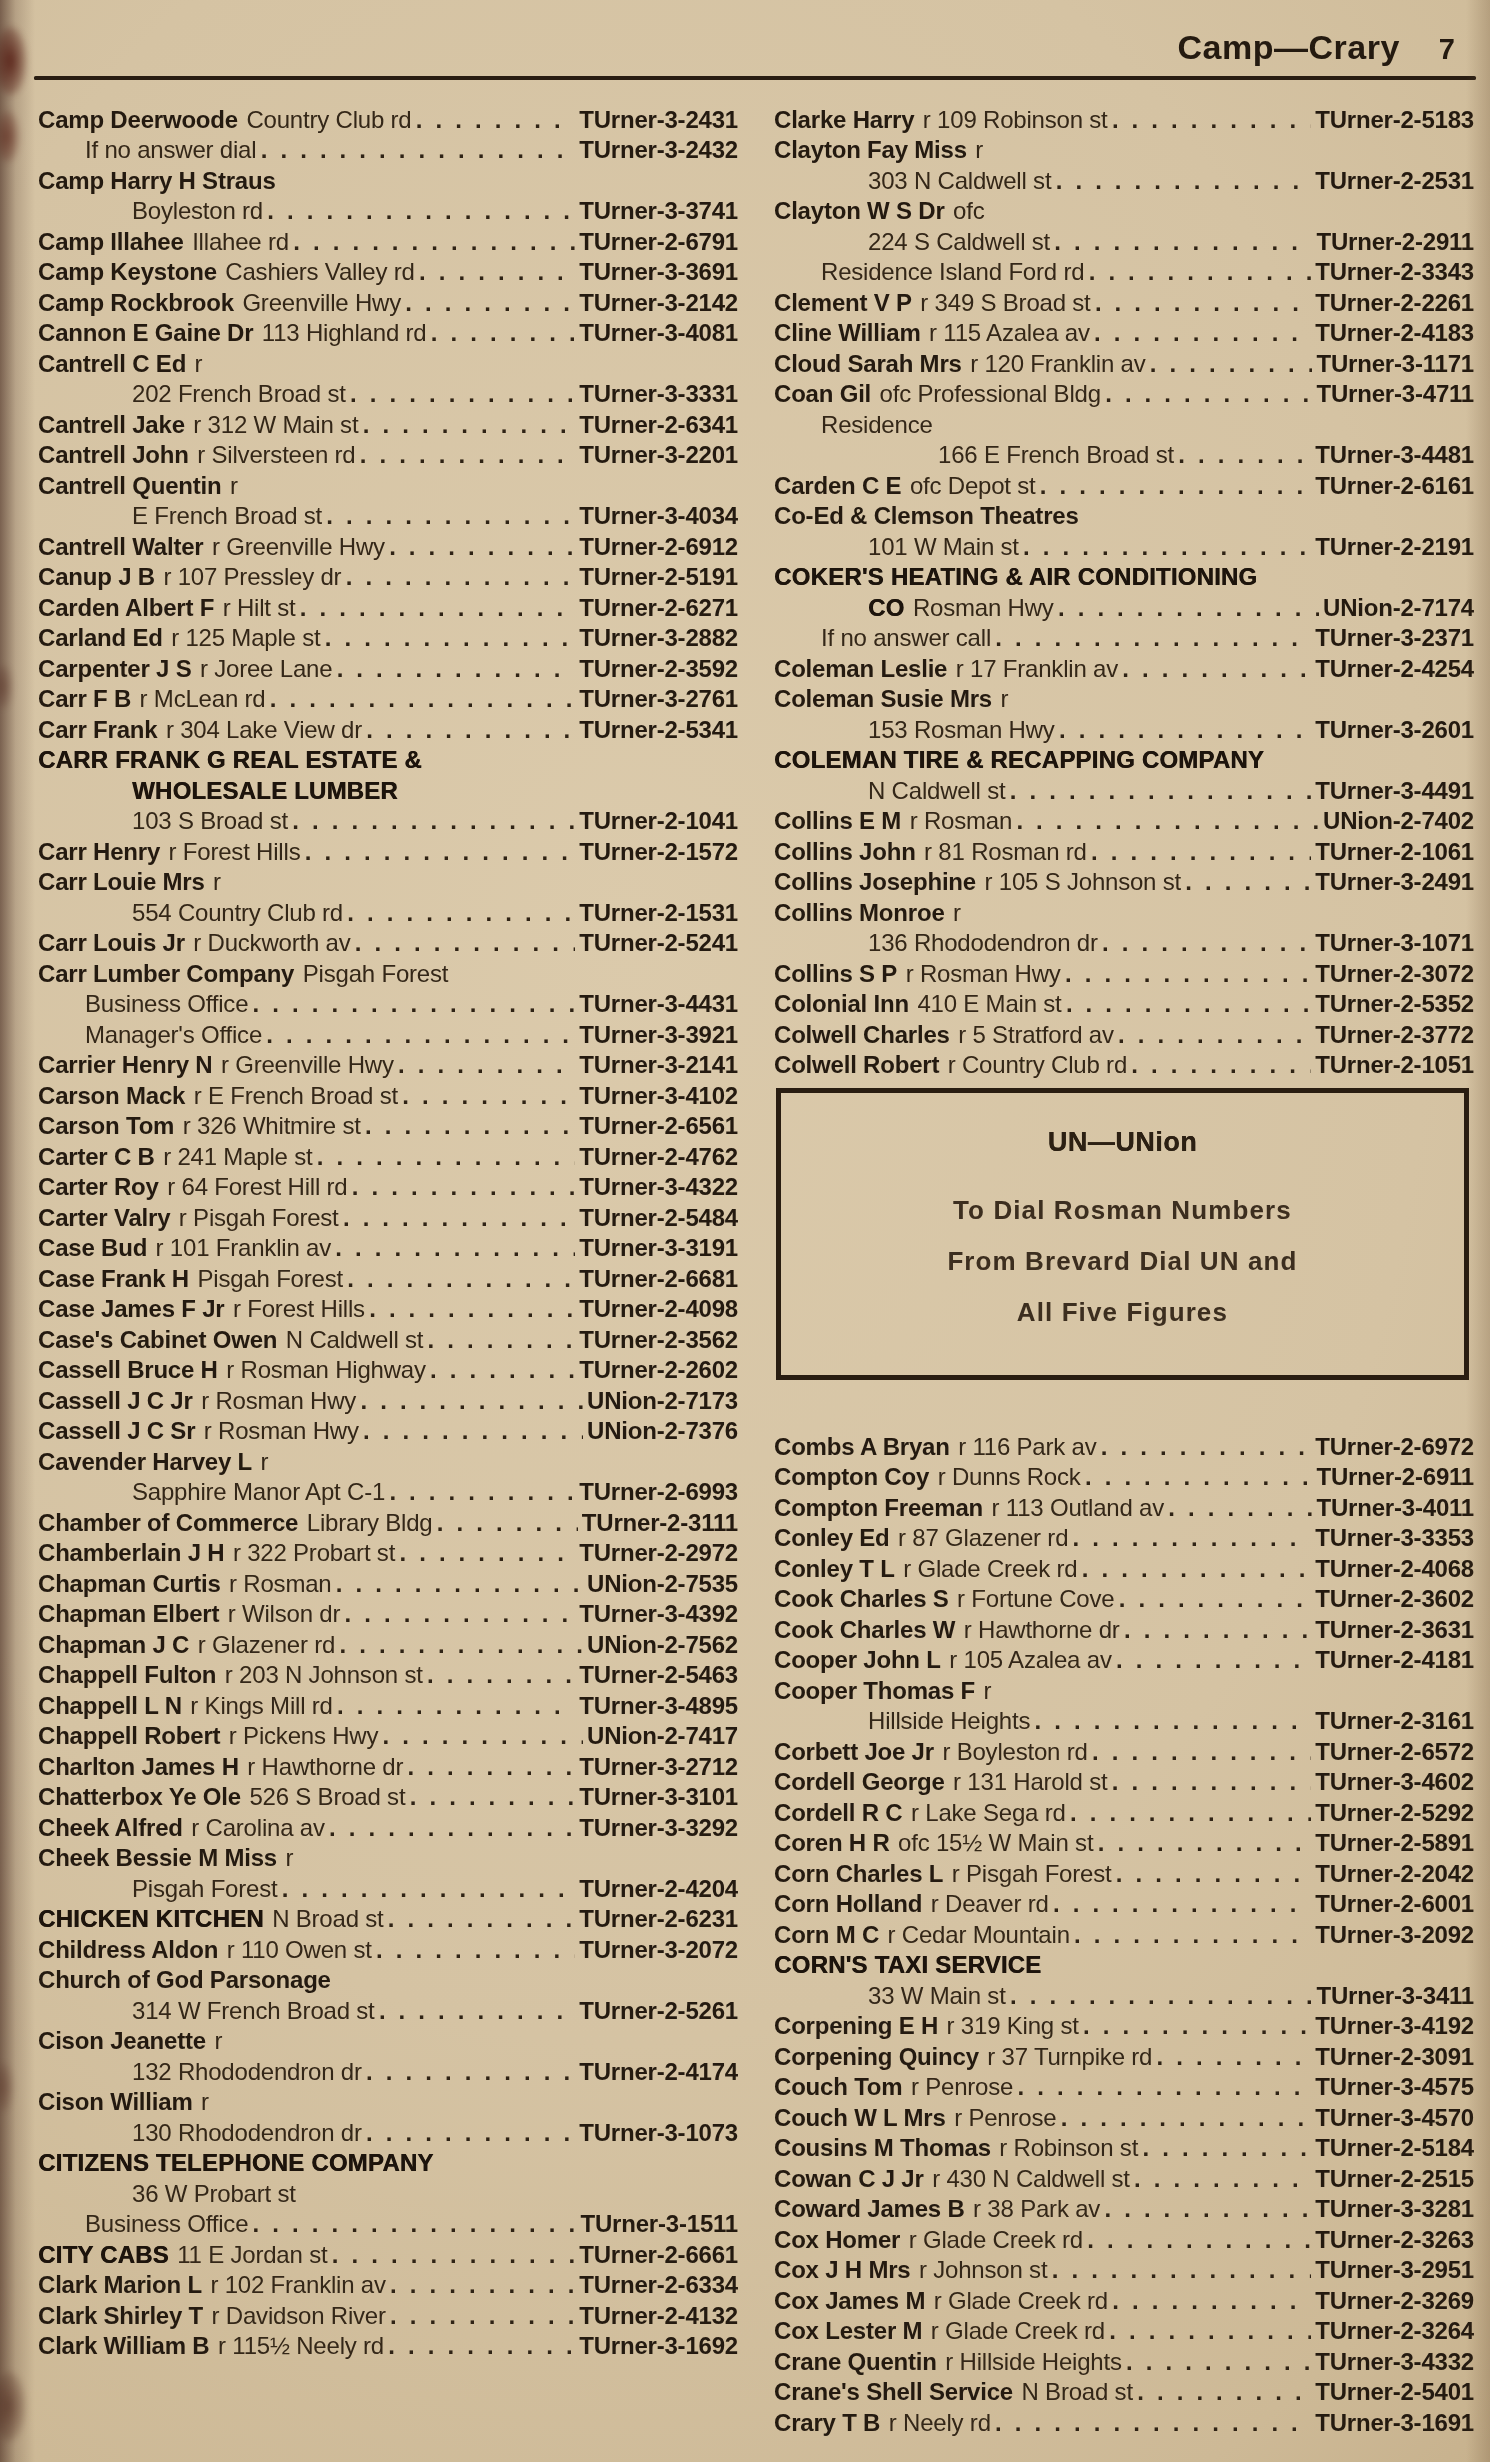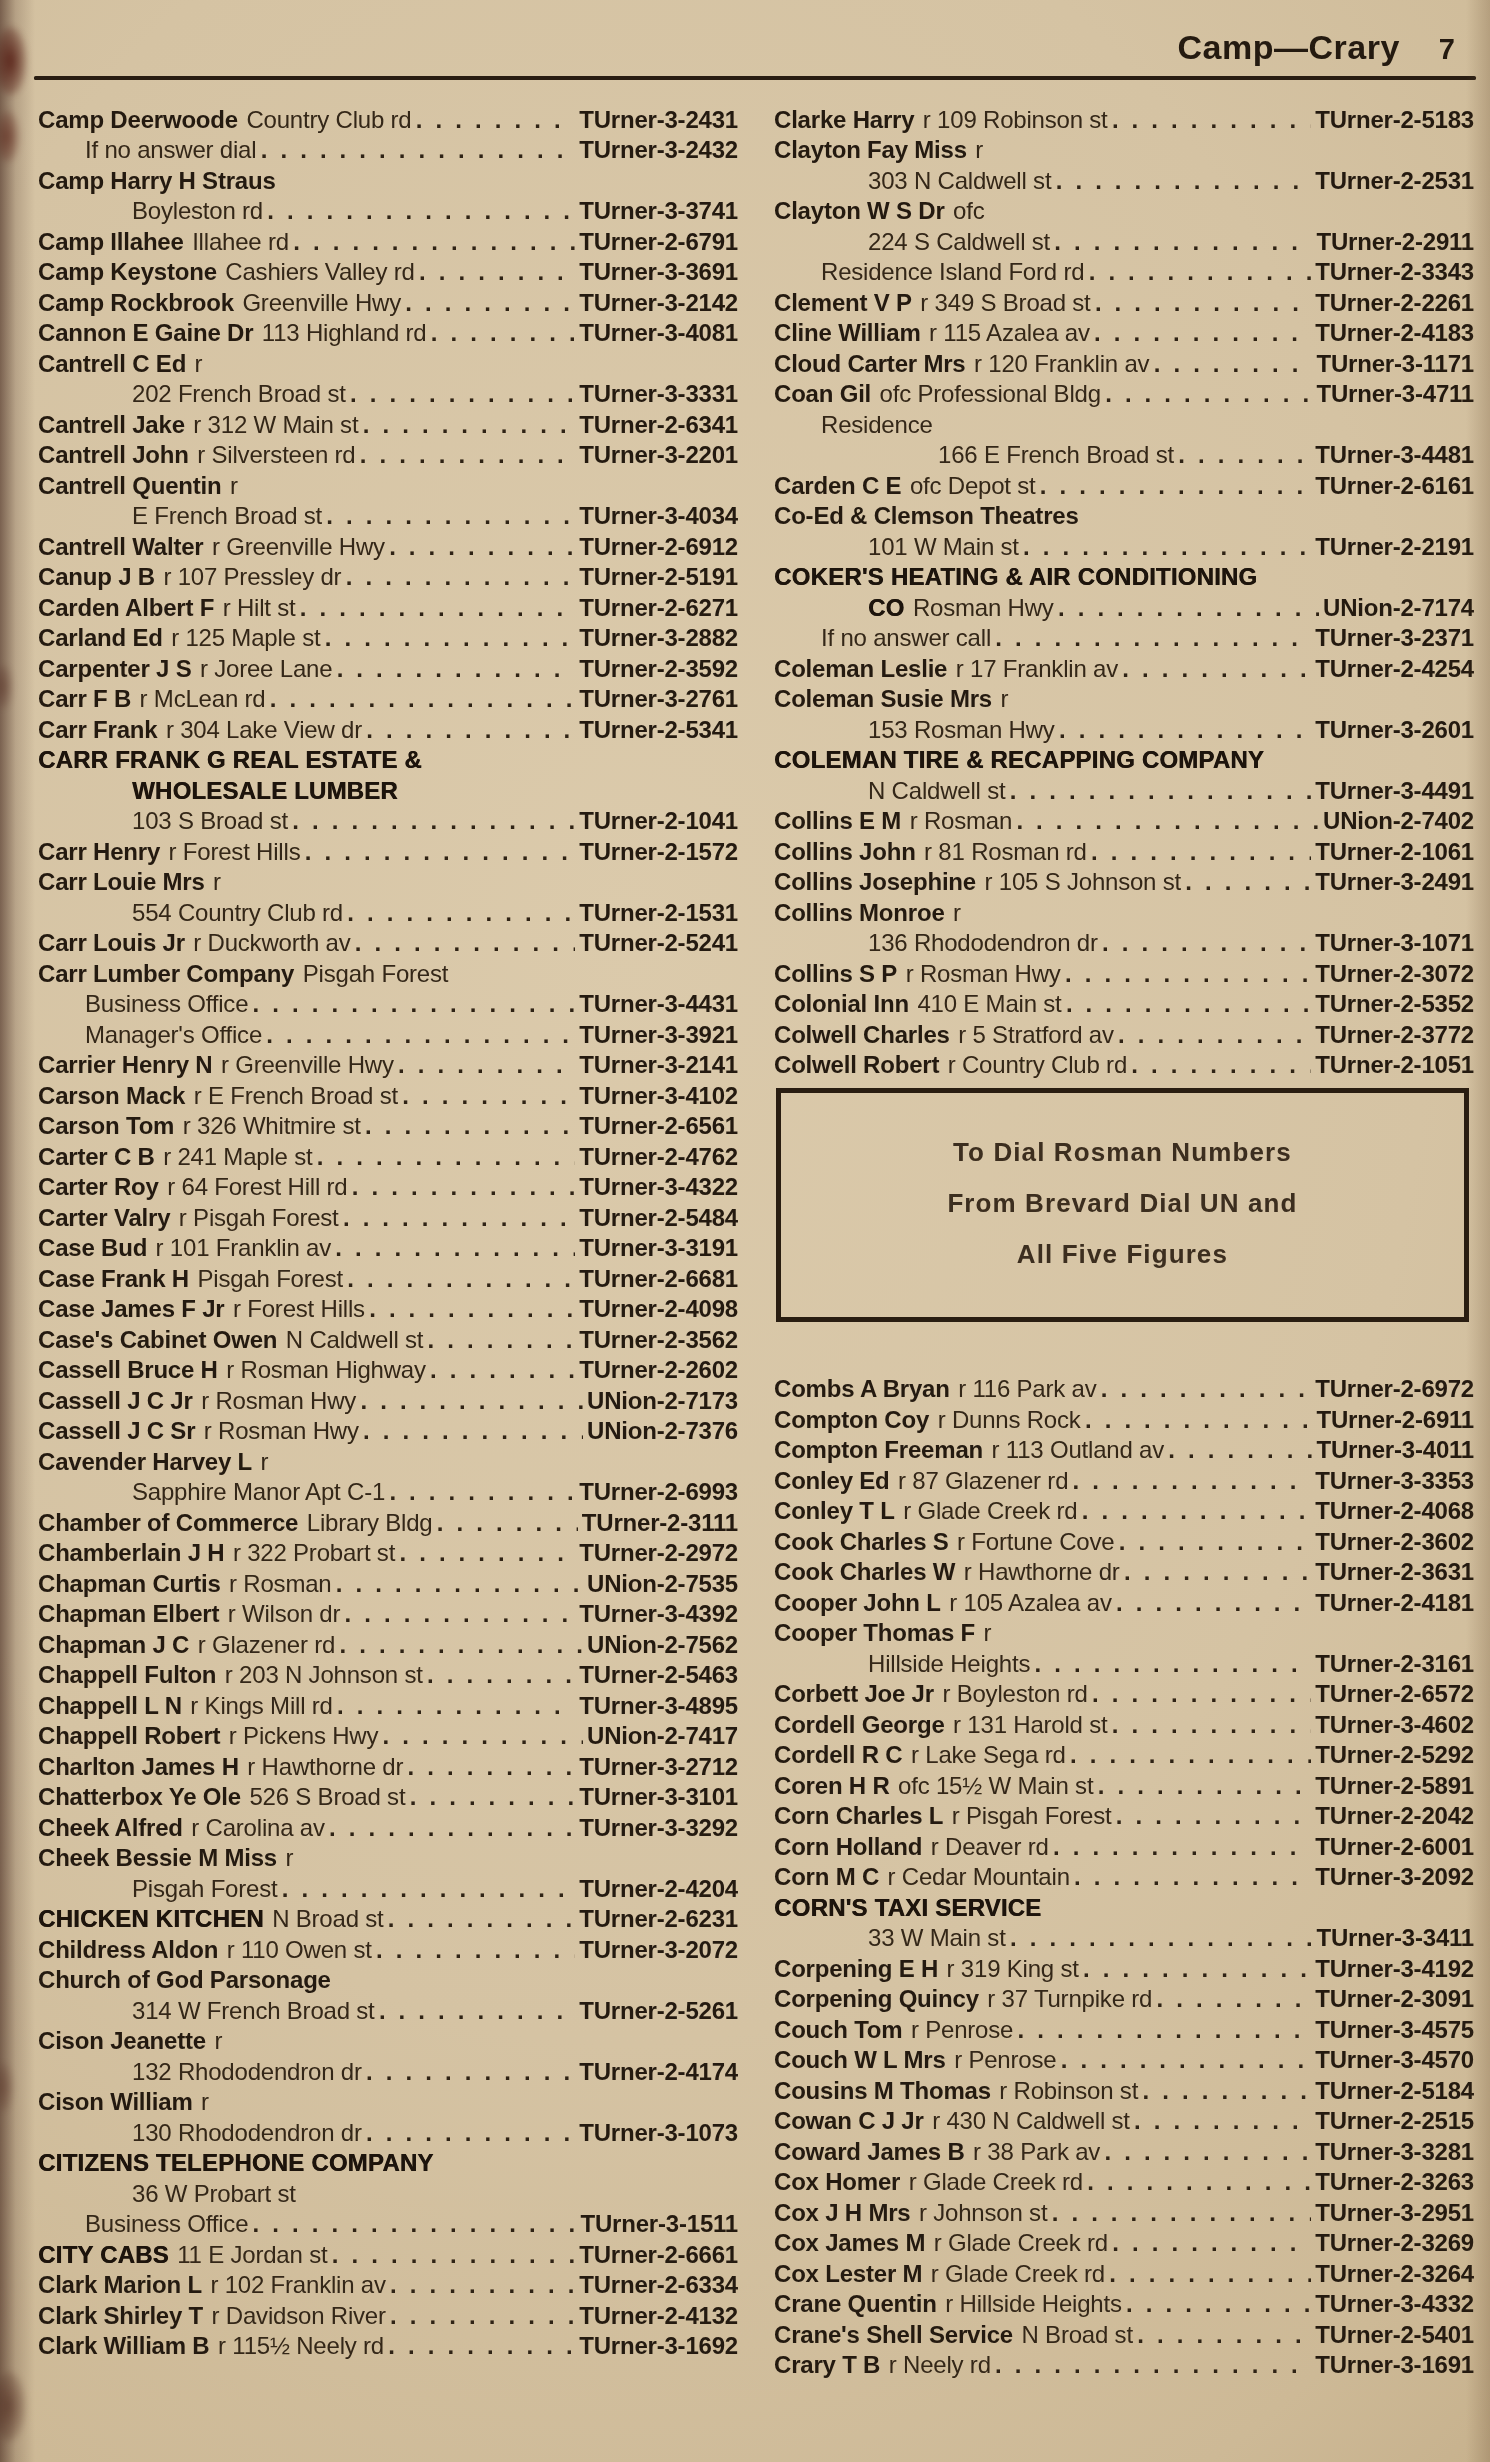--- a/index.html
+++ b/index.html
@@ -501,21 +501,21 @@
             <span class="dots"></span>
             <span class="phone">TUrner-2-2261</span>
           </div>
           <div class="entry">
             <span class="nm">Cline William</span>
             <span class="addr">r 115 Azalea av</span>
             <span class="dots"></span>
             <span class="phone">TUrner-2-4183</span>
           </div>
           <div class="entry">
-            <span class="nm">Cloud Carter Mrs</span>
+            <span class="nm">Cloud Sarah Mrs</span>
             <span class="addr">r 120 Franklin av</span>
             <span class="dots"></span>
             <span class="phone">TUrner-3-1171</span>
           </div>
           <div class="entry">
             <span class="nm">Coan Gil</span>
             <span class="addr">ofc Professional Bldg</span>
             <span class="dots"></span>
             <span class="phone">TUrner-3-4711</span>
           </div>
@@ -624,20 +624,21 @@
             <span class="phone">TUrner-2-3772</span>
           </div>
           <div class="entry">
             <span class="nm">Colwell Robert</span>
             <span class="addr">r Country Club rd</span>
             <span class="dots"></span>
             <span class="phone">TUrner-2-1051</span>
           </div>
         </div>
       <div class="ad-box">
+        <div class="ad-title">UN—UNion</div>
         <div class="ad-line">To Dial Rosman Numbers</div>
         <div class="ad-line">From Brevard Dial UN and</div>
         <div class="ad-line">All Five Figures</div>
       </div>
       <div id="col-right-bottom">
           <div class="entry">
             <span class="nm">Combs A Bryan</span>
             <span class="addr">r 116 Park av</span>
             <span class="dots"></span>
             <span class="phone">TUrner-2-6972</span>

